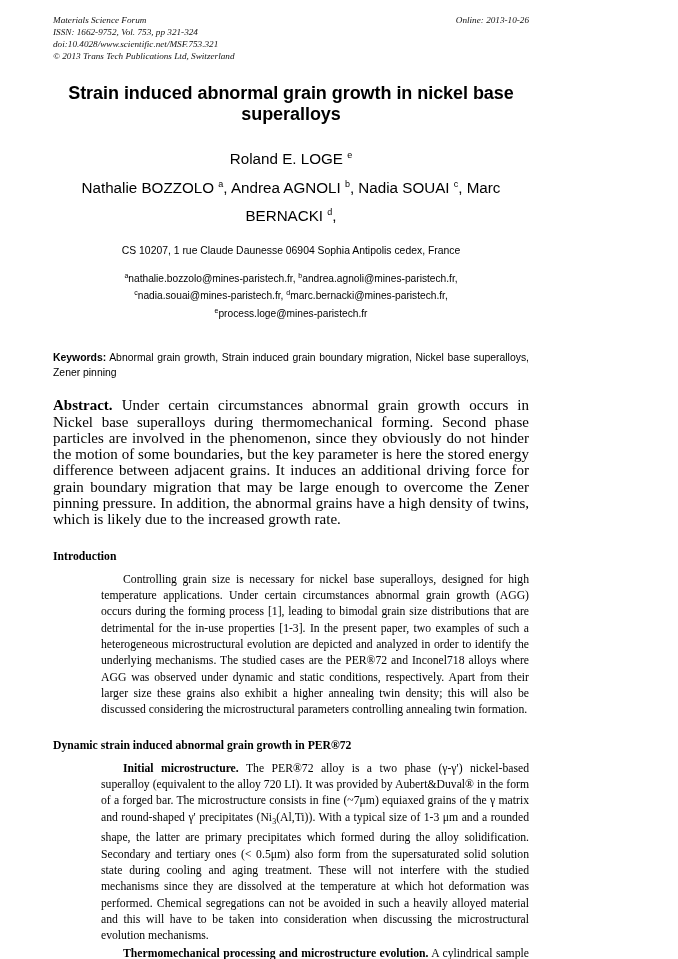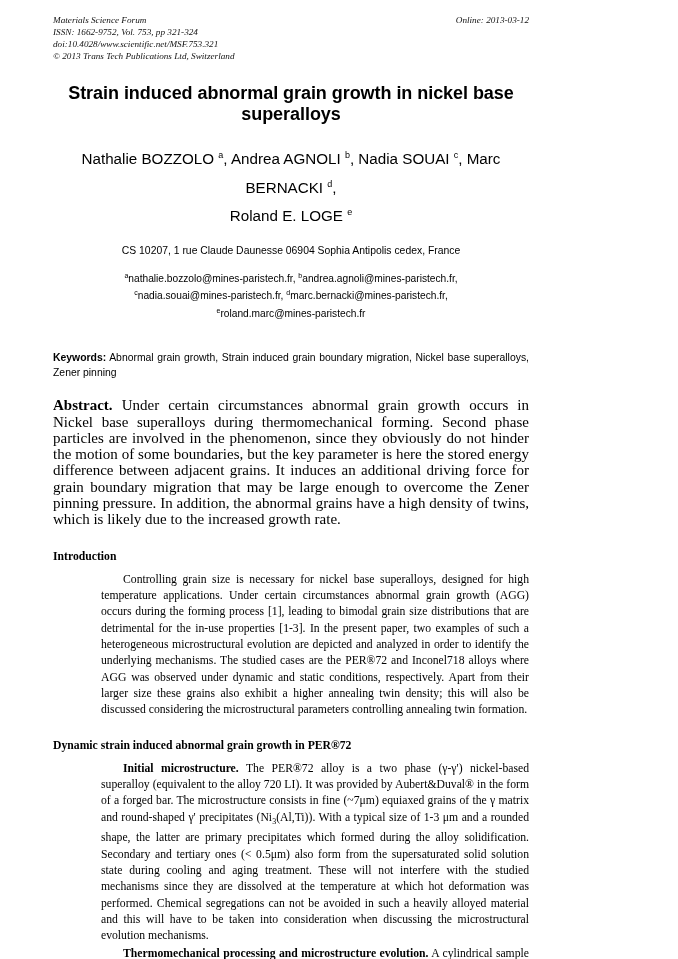--- a/index.html
+++ b/index.html
@@ -119,43 +119,43 @@
 <div class="page">
 
   <div class="jheader">
     <div class="jheader-left">
       <div>Materials Science Forum</div>
       <div>ISSN: 1662-9752, Vol. 753, pp 321-324</div>
       <div>doi:10.4028/www.scientific.net/MSF.753.321</div>
       <div>© 2013 Trans Tech Publications Ltd, Switzerland</div>
     </div>
     <div class="jheader-right">
-      <div>Online: 2013-03-12</div>
+      <div>Online: 2013-10-26</div>
     </div>
   </div>
 
   <div class="title">Strain induced abnormal grain growth in nickel base superalloys</div>
 
   <div class="authors">
     <div>
-      <span><span>Nathalie BOZZOLO</span> <sup>a</sup><span>, </span></span><span><span>Andrea AGNOLI</span> <sup>b</sup><span>, </span></span><span><span>Nadia SOUAI</span> <sup>c</sup><span>, </span></span><span><span>Marc BERNACKI</span> <sup>d</sup><span>,</span></span>
+      <span>Roland E. LOGE</span> <sup>e</sup>
     </div>
     <div>
-      <span>Roland E. LOGE</span> <sup>e</sup>
+      <span><span>Nathalie BOZZOLO</span> <sup>a</sup><span>, </span></span><span><span>Andrea AGNOLI</span> <sup>b</sup><span>, </span></span><span><span>Nadia SOUAI</span> <sup>c</sup><span>, </span></span><span><span>Marc BERNACKI</span> <sup>d</sup><span>,</span></span>
     </div>
   </div>
 
   <div class="affil">
     <div>CS 10207, 1 rue Claude Daunesse 06904 Sophia Antipolis cedex, France</div>
   </div>
 
   <div class="emails">
     <div><sup>a</sup><span>nathalie.bozzolo@mines-paristech.fr,</span> <sup>b</sup><span>andrea.agnoli@mines-paristech.fr,</span></div>
     <div><sup>c</sup><span>nadia.souai@mines-paristech.fr,</span> <sup>d</sup><span>marc.bernacki@mines-paristech.fr,</span></div>
-    <div><sup>e</sup><span>roland.marc@mines-paristech.fr</span></div>
+    <div><sup>e</sup><span>process.loge@mines-paristech.fr</span></div>
   </div>
 
   <div class="keywords"><b>Keywords:</b> <span>Abnormal grain growth, Strain induced grain boundary migration, Nickel base superalloys, Zener pinning</span></div>
 
   <div class="abstract"><b>Abstract.</b> <span>Under certain circumstances abnormal grain growth occurs in Nickel base superalloys during thermomechanical forming. Second phase particles are involved in the phenomenon, since they obviously do not hinder the motion of some boundaries, but the key parameter is here the stored energy difference between adjacent grains. It induces an additional driving force for grain boundary migration that may be large enough to overcome the Zener pinning pressure. In addition, the abnormal grains have a high density of twins, which is likely due to the increased growth rate.</span></div>
 
   <div class="sec-head">Introduction</div>
   <div class="para">Controlling grain size is necessary for nickel base superalloys, designed for high temperature applications. Under certain circumstances abnormal grain growth (AGG) occurs during the forming process [1], leading to bimodal grain size distributions that are detrimental for the in-use properties [1-3]. In the present paper, two examples of such a heterogeneous microstructural evolution are depicted and analyzed in order to identify the underlying mechanisms. The studied cases are the PER®72 and Inconel718 alloys where AGG was observed under dynamic and static conditions, respectively. Apart from their larger size these grains also exhibit a higher annealing twin density; this will also be discussed considering the microstructural parameters controlling annealing twin formation.</div>
 
   <div class="sec-head tight">Dynamic strain induced abnormal grain growth in PER®72</div>

